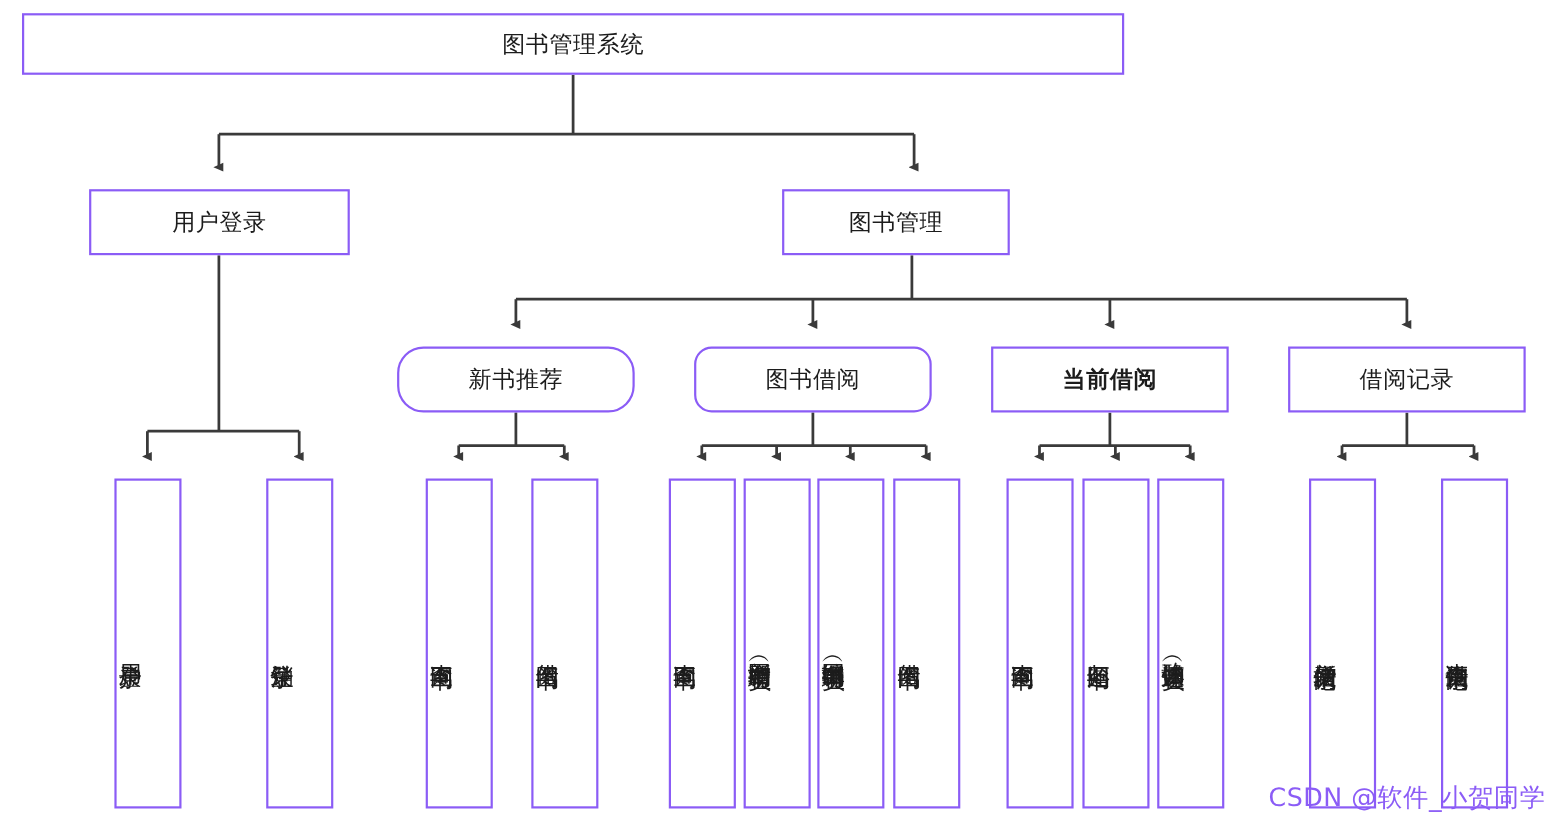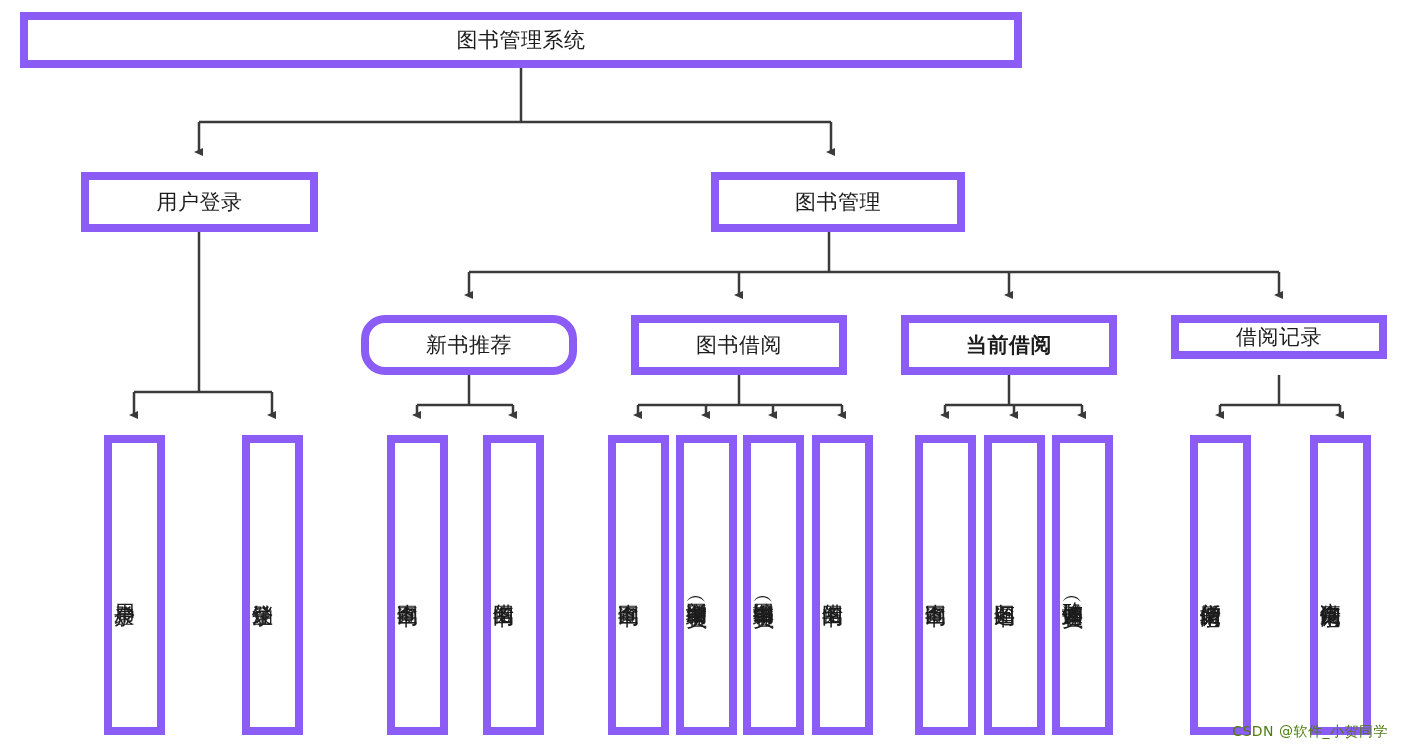--- a/index.html
+++ b/index.html
@@ -20,21 +20,21 @@
   .edges {
     position: absolute;
     left: 0;
     top: 0;
     width: 1405px;
     height: 747px;
   }
   .node {
     position: absolute;
     box-sizing: border-box;
-    border: 8px solid #8b5cf6;
+    border: 2px solid #8b5cf6;
     background: #ffffff;
     display: flex;
     align-items: center;
     justify-content: center;
     color: #1c1c1c;
   }
   .node .label {
     font-size: 21px;
     line-height: 1.15;
     letter-spacing: 0.5px;
@@ -48,24 +48,24 @@
   .node.vertical .label {
     writing-mode: vertical-rl;
     text-orientation: upright;
     font-size: 21px;
     line-height: 1.12;
     letter-spacing: 1px;
     white-space: nowrap;
   }
   .watermark {
     position: absolute;
-    right: 17px;
+    right: 0;
     bottom: 6px;
-    font-size: 14px;
-    color: #4d7c0f;
+    font-size: 23px;
+    color: #8b5cf6;
     white-space: nowrap;
     letter-spacing: 0.5px;
   }
 </style>
 </head>
 <body>
 
 <div id="stage">
 
   <svg class="edges" viewBox="0 0 1405 747" xmlns="http://www.w3.org/2000/svg">
@@ -118,34 +118,34 @@
     </g>
   </svg>
 
   <div class="node" style="left:20px; top:12px; width:1002px; height:56px;">
     <span class="label">图书管理系统</span>
   </div>
 
   <div class="node" style="left:81px; top:172px; width:237px; height:60px;">
     <span class="label">用户登录</span>
   </div>
-  <div class="node" style="left:711px; top:172px; width:254px; height:60px;text-align:right;">
+  <div class="node" style="left:711px; top:172px; width:207px; height:60px;text-align:right;">
     <span class="label">图书管理</span>
   </div>
 
   <div class="node" style="left:361px; top:315px; width:216px; height:60px;border-radius:24px;">
     <span class="label">新书推荐</span>
   </div>
-  <div class="node" style="left:631px; top:315px; width:216px; height:60px;">
+  <div class="node" style="left:631px; top:315px; width:216px; height:60px;border-radius:16px;">
     <span class="label">图书借阅</span>
   </div>
   <div class="node" style="left:901px; top:315px; width:216px; height:60px;font-weight:bold;">
     <span class="label">当前借阅</span>
   </div>
-  <div class="node" style="left:1171px; top:315px; width:216px; height:44px;">
+  <div class="node" style="left:1171px; top:315px; width:216px; height:60px;">
     <span class="label">借阅记录</span>
   </div>
 
   <div class="node vertical" style="left:104px; top:435px; width:61px; height:300px;">
     <span class="label">用户登录</span>
   </div>
   <div class="node vertical" style="left:242px; top:435px; width:61px; height:300px;">
     <span class="label">注销登录</span>
   </div>
   <div class="node vertical" style="left:387px; top:435px; width:61px; height:300px;">

